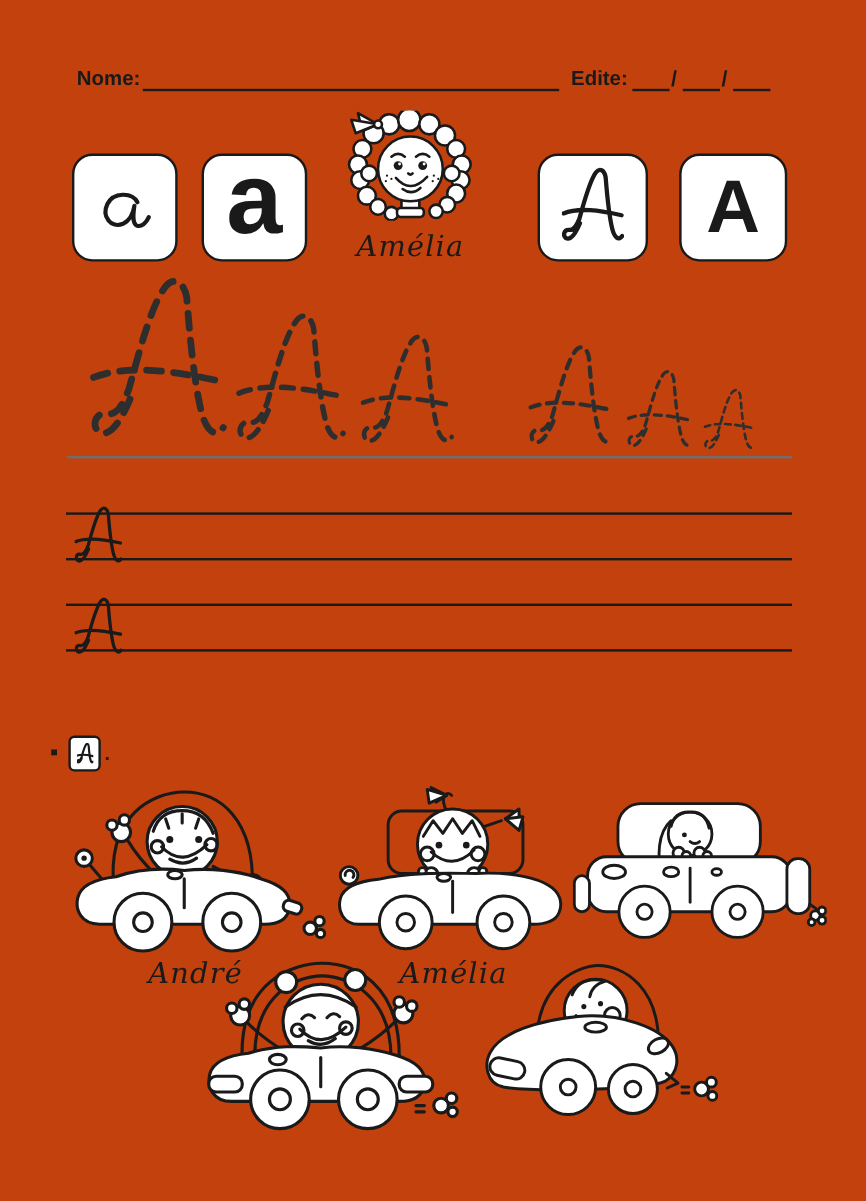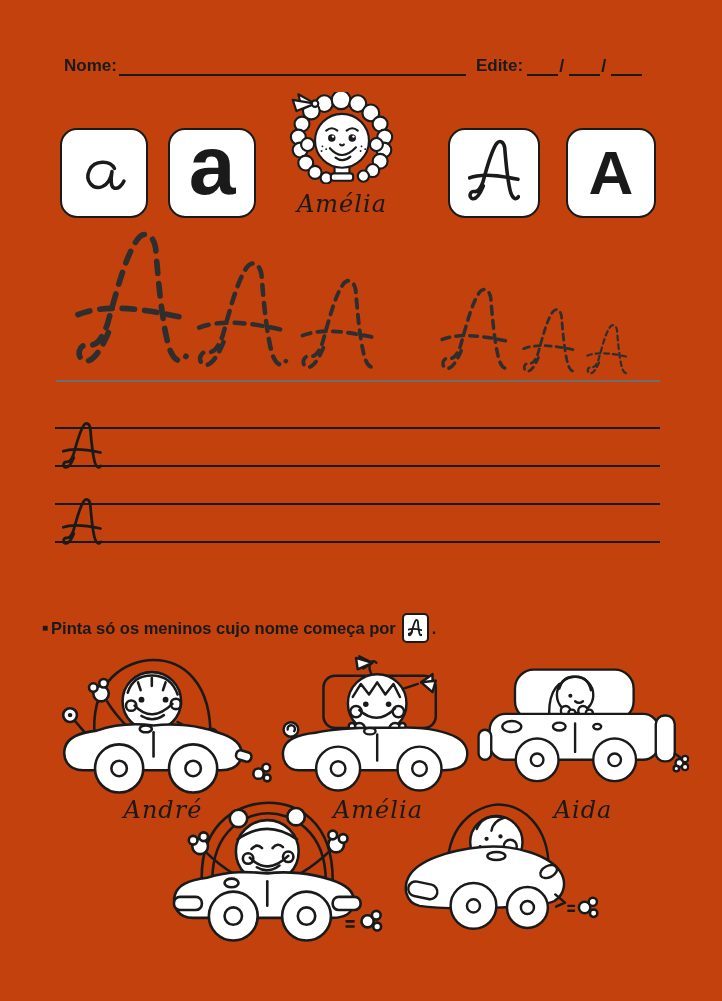--- a/index.html
+++ b/index.html
@@ -173,21 +173,20 @@
     </svg>
 
   <div class="wline" style="top:503px;"></div>
   <div class="wline" style="top:541px;"></div>
   <svg class="line-a" style="left:62px;top:497px;" width="40" height="54" aria-label="A">
       <use class="solid-a" href="#glyph-cap-A"></use>
     </svg>
 
   <div class="instruction">
     <span class="bullet">■</span>
-    <span>Pinta só os meninos cujo nome começa por</span>
     <span class="mini-box">
       <svg width="14" height="19" style="stroke-width:14px" class="solid-a-wrap" aria-label="A">
           <use class="solid-a" style="stroke-width:13px" href="#glyph-cap-A"></use>
         </svg>
     </span>
     <span>.</span>
   </div>
 
   <div class="car-block" style="left:50px;top:648px;width:226px;text-align:center;">
     <svg width="224" height="148" viewBox="0 0 258 172" aria-label="André">
@@ -280,21 +279,20 @@
       <circle class="fw" cx="76" cy="130" r="27"></circle>
         <circle class="fw" cx="76" cy="130" r="8"></circle>
       <circle class="fw" cx="174" cy="130" r="27"></circle>
         <circle class="fw" cx="174" cy="130" r="8"></circle>
       <path class="ln" d="M250,122 L257,127"></path>
       <circle class="fw" cx="256" cy="134" r="5"></circle>
         <circle class="fw" cx="263" cy="129" r="4"></circle>
       <circle class="fw" cx="263" cy="139" r="4"></circle>
         <circle class="fw" cx="252" cy="141" r="3.5"></circle>
     </svg>
-    <span class="cap car-cap">Aida</span>
   </div>
 
   <div class="car-block" style="left:160px;top:794px;width:232px;">
     <svg width="230" height="150" viewBox="0 0 262 172" aria-label="Ivone">
       <path class="ln" d="M46,104 C42,26 96,10 122,10 C152,10 198,28 196,104"></path>
       <path class="ln" d="M58,104 C56,38 100,22 122,22 C146,22 190,40 188,104"></path>
       <circle class="fw" cx="88" cy="28" r="10"></circle>
         <circle class="fw" cx="154" cy="26" r="10"></circle>
       <circle class="fw" cx="121" cy="66" r="36"></circle>
       <path class="ln" d="M87,52 Q121,28 155,52"></path>

